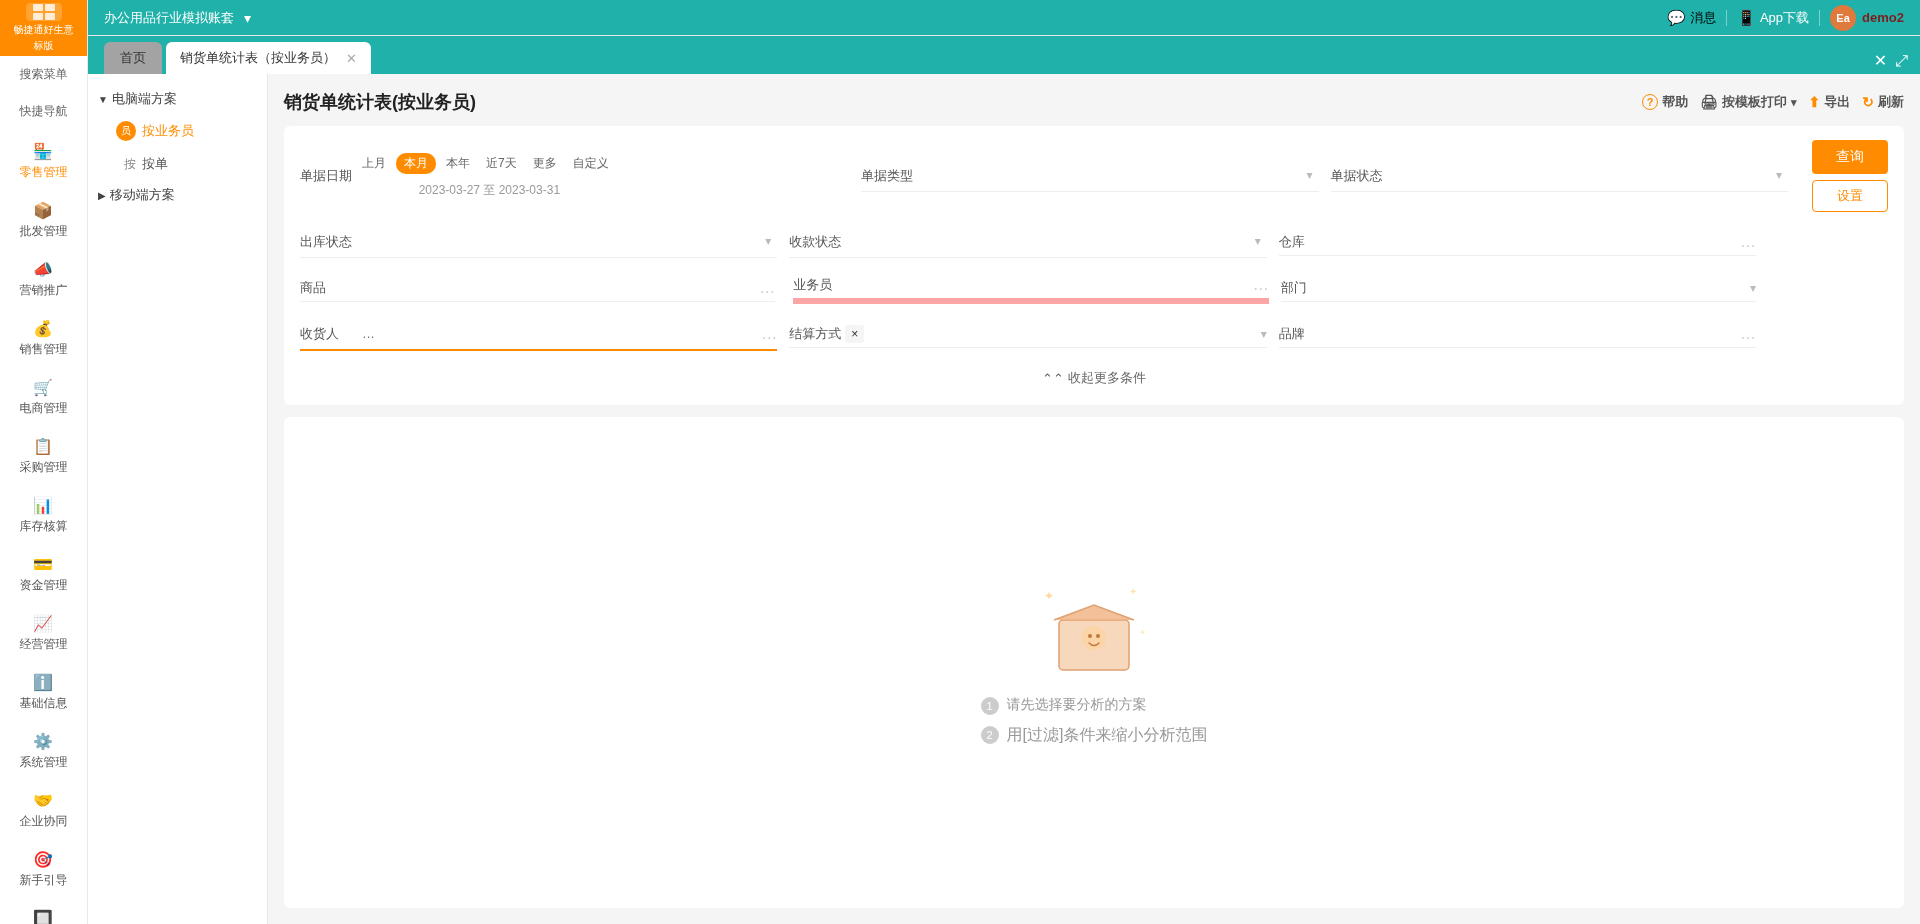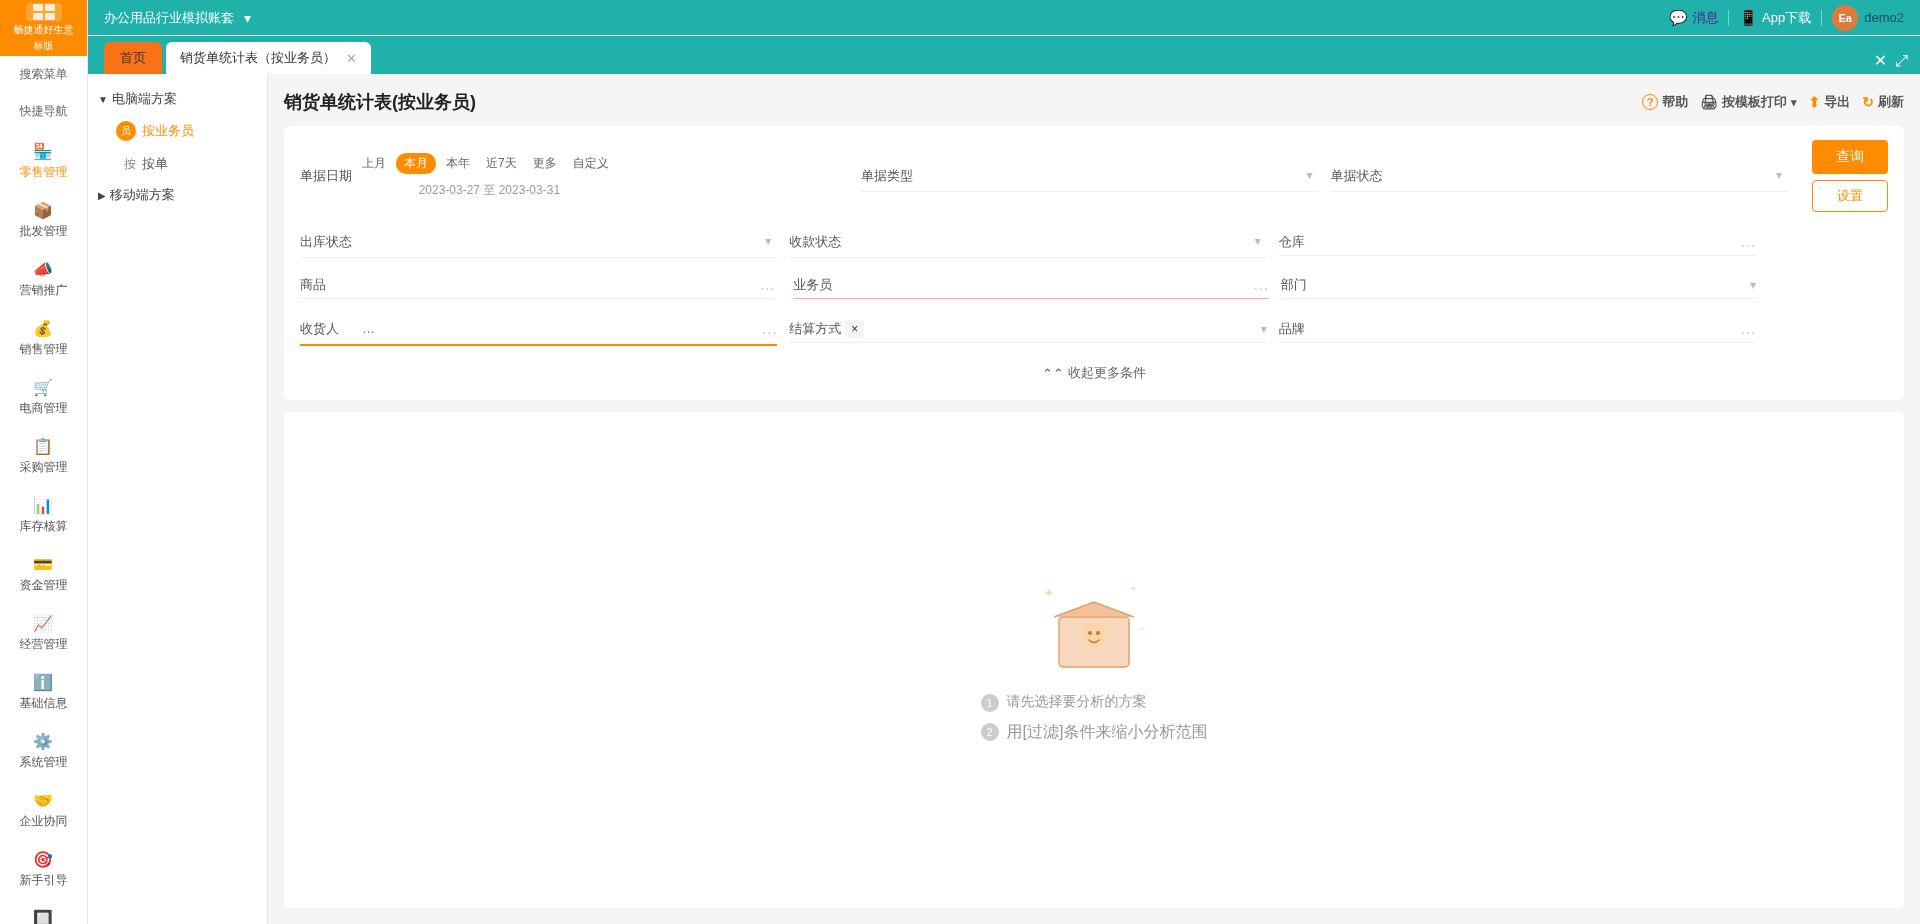--- a/index.html
+++ b/index.html
@@ -177,38 +177,38 @@
 </div>
 
 <div class="main">
 
   <div class="topbar" style="background:#20b2aa; height:36px; display:flex; align-items:center; padding:0 16px; gap:10px;">
     <span style="color:#fff;font-size:13px;">办公用品行业模拟账套</span>
     <span style="color:#fff;cursor:pointer;font-size:14px;">▾</span>
     <div style="flex:1;"></div>
     <div class="topbar-right-item" style="color:#fff;display:flex;align-items:center;gap:4px;">
       <span style="font-size:15px;">💬</span>
-      <span style="color:#4c1d95;font-size:13px;">消息</span>
+      <span style="color:#000000;font-size:13px;">消息</span>
     </div>
     <div class="vline"></div>
     <div class="topbar-right-item" style="color:#fff;display:flex;align-items:center;gap:4px;">
       <span style="font-size:15px;">📱</span>
       <span style="color:#fff;font-size:13px;">App下载</span>
     </div>
     <div class="vline"></div>
     <div class="topbar-right-item" style="display:flex;align-items:center;gap:6px;">
       <div class="avatar" style="background:#e0793c; width:26px;height:26px;border-radius:50%;overflow:hidden;display:flex;align-items:center;justify-content:center;">
         <span style="color:#fff;font-size:11px;font-weight:bold;">Ea</span>
       </div>
-      <span style="color:#0c4a6e;font-size:13px;">demo2</span>
+      <span style="color:#7f1d1d;font-size:13px;font-weight:bold;">demo2</span>
     </div>
   </div>
 
   <div class="tabbar" style="background:#20b2aa;height:38px;display:flex;align-items:flex-end;padding-left:8px;">
-    <div class="tab tab-home" style="height:32px;padding:0 16px;display:flex;align-items:center;background:#f97316;border-radius:6px 6px 0 0;font-size:13px;color:#333;cursor:pointer;margin-right:2px;">
+    <div class="tab tab-home" style="height:32px;padding:0 16px;display:flex;align-items:center;background:#a3a3a3;border-radius:6px 6px 0 0;font-size:13px;color:#333;cursor:pointer;margin-right:2px;">
       <span>首页</span>
     </div>
     <div class="tab tab-active" style="height:32px;padding:0 14px;display:flex;align-items:center;background:#fff;border-radius:6px 6px 0 0;font-size:13px;color:#333;cursor:pointer;gap:6px;">
       <span>销货单统计表（按业务员）</span>
       <span class="tab-close" style="color:#aaa;font-size:13px;">✕</span>
     </div>
     <div style="flex:1;"></div>
     <div style="display:flex;align-items:center;gap:8px;padding:0 12px 4px;color:#fff;cursor:pointer;">
       <span style="font-size:16px;color:#fff;">✕</span>
       <span style="font-size:16px;color:#fff;">⤢</span>
@@ -332,21 +332,21 @@
           <div style="width:120px;"></div>
         </div>
 
         <div class="filter-row">
           <div class="filter-field" style="flex:1;border-bottom:1px solid #eee;padding:4px 0;">
             <span class="filter-label" style="min-width:56px;">商品</span>
             <div style="flex:1;display:flex;align-items:center;justify-content:flex-end;cursor:pointer;">
               <span style="color:#ccc;font-size:16px;">…</span>
             </div>
           </div>
-          <div class="filter-field" style="flex:1;border-bottom:1px solid #fca5a5;padding:4px 0;margin-left:6px;">
+          <div class="filter-field" style="flex:1;border-bottom:6px solid #fca5a5;padding:4px 0;margin-left:6px;">
             <span class="filter-label" style="min-width:56px;">业务员</span>
             <div style="flex:1;display:flex;align-items:center;justify-content:flex-end;cursor:pointer;">
               <span style="color:#ccc;font-size:16px;">…</span>
             </div>
           </div>
           <div class="filter-field" style="flex:1;border-bottom:1px solid #eee;padding:4px 0;">
             <span class="filter-label" style="min-width:40px;">部门</span>
             <div style="flex:1;display:flex;align-items:center;justify-content:space-between;cursor:pointer;">
               <span style="color:#ccc;"></span>
               <span style="color:#bbb;font-size:12px;">▾</span>

